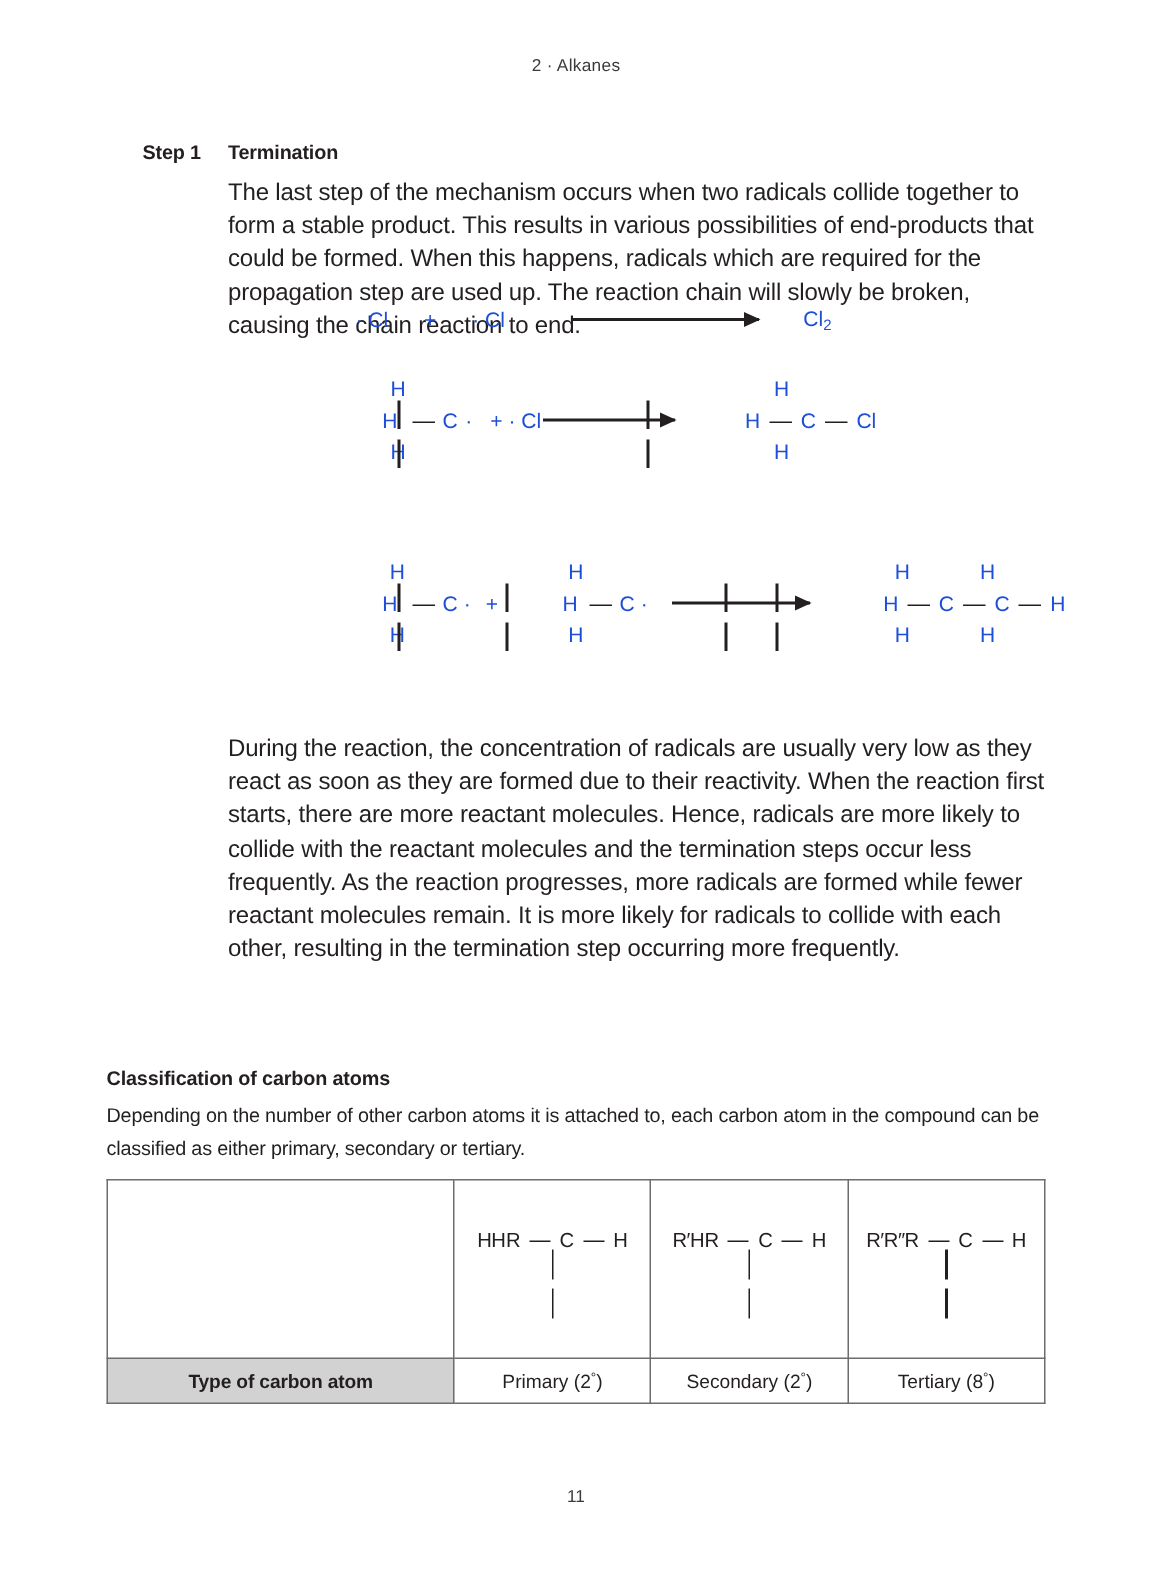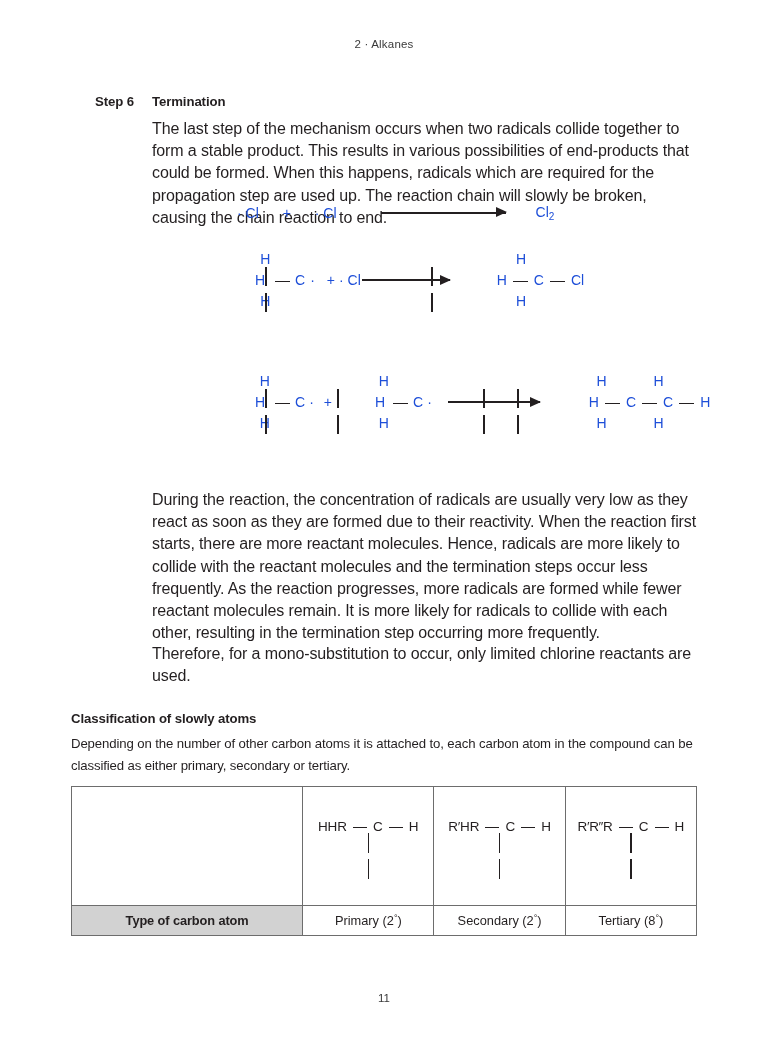--- a/index.html
+++ b/index.html
@@ -198,21 +198,21 @@
   .prime { letter-spacing: -0.3px; }
 </style>
 </head>
 <body>
 
 <div class="page">
 
   <div class="running-head">2 · Alkanes</div>
 
   <div class="step-row">
-    <span class="step-label">Step 6</span><span class="step-title">Termination</span>
+    <span class="step-label">Step 1</span><span class="step-title">Termination</span>
   </div>
 
   <div class="body-col p-intro">The last step of the mechanism occurs when two radicals collide together to form a stable product. This results in various possibilities of end-products that could be formed. When this happens, radicals which are required for the propagation step are used up. The reaction chain will slowly be broken, causing the chain reaction to end.</div>
 
   <div class="eq" style="left:237px; top:204px;">
     <div class="eq-line">
       <span class="tok">· Cl</span>
       <span class="tok" style="width:56px; text-align:center;">+</span>
       <span class="tok">· Cl</span>
       <span class="arrow" style="width:125px; margin:0 30px 0 44px;"></span>
@@ -294,23 +294,22 @@
       </span>
       <span style="position:absolute; left:267px; top:18px; width:1.6px; height:19px; background:#231f20;"></span>
       <span style="position:absolute; left:267px; top:44px; width:1.6px; height:19px; background:#231f20;"></span>
       <span style="position:absolute; left:301px; top:18px; width:1.6px; height:19px; background:#231f20;"></span>
       <span style="position:absolute; left:301px; top:44px; width:1.6px; height:19px; background:#231f20;"></span>
     </div>
   </div>
 
   <div class="body-col p-during">During the reaction, the concentration of radicals are usually very low as they react as soon as they are formed due to their reactivity. When the reaction first starts, there are more reactant molecules. Hence, radicals are more likely to collide with the reactant molecules and the termination steps occur less frequently. As the reaction progresses, more radicals are formed while fewer reactant molecules remain. It is more likely for radicals to collide with each other, resulting in the termination step occurring more frequently.</div>
 
-  <div class="body-col p-there">Therefore, for a mono-substitution to occur, only limited chlorine reactants are used.</div>
-
-  <div class="sec-head">Classification of slowly atoms</div>
+
+  <div class="sec-head">Classification of carbon atoms</div>
   <div class="sec-body">Depending on the number of other carbon atoms it is attached to, each carbon atom in the compound can be classified as either primary, secondary or tertiary.</div>
 
   <table class="tbl">
     <tbody>
       <tr>
         <td class="col-label struct-cell"></td>
 
         <td class="col-data struct-cell">
           <span class="cellmol" style="position:relative;">
             <span class="top prime">H</span>

